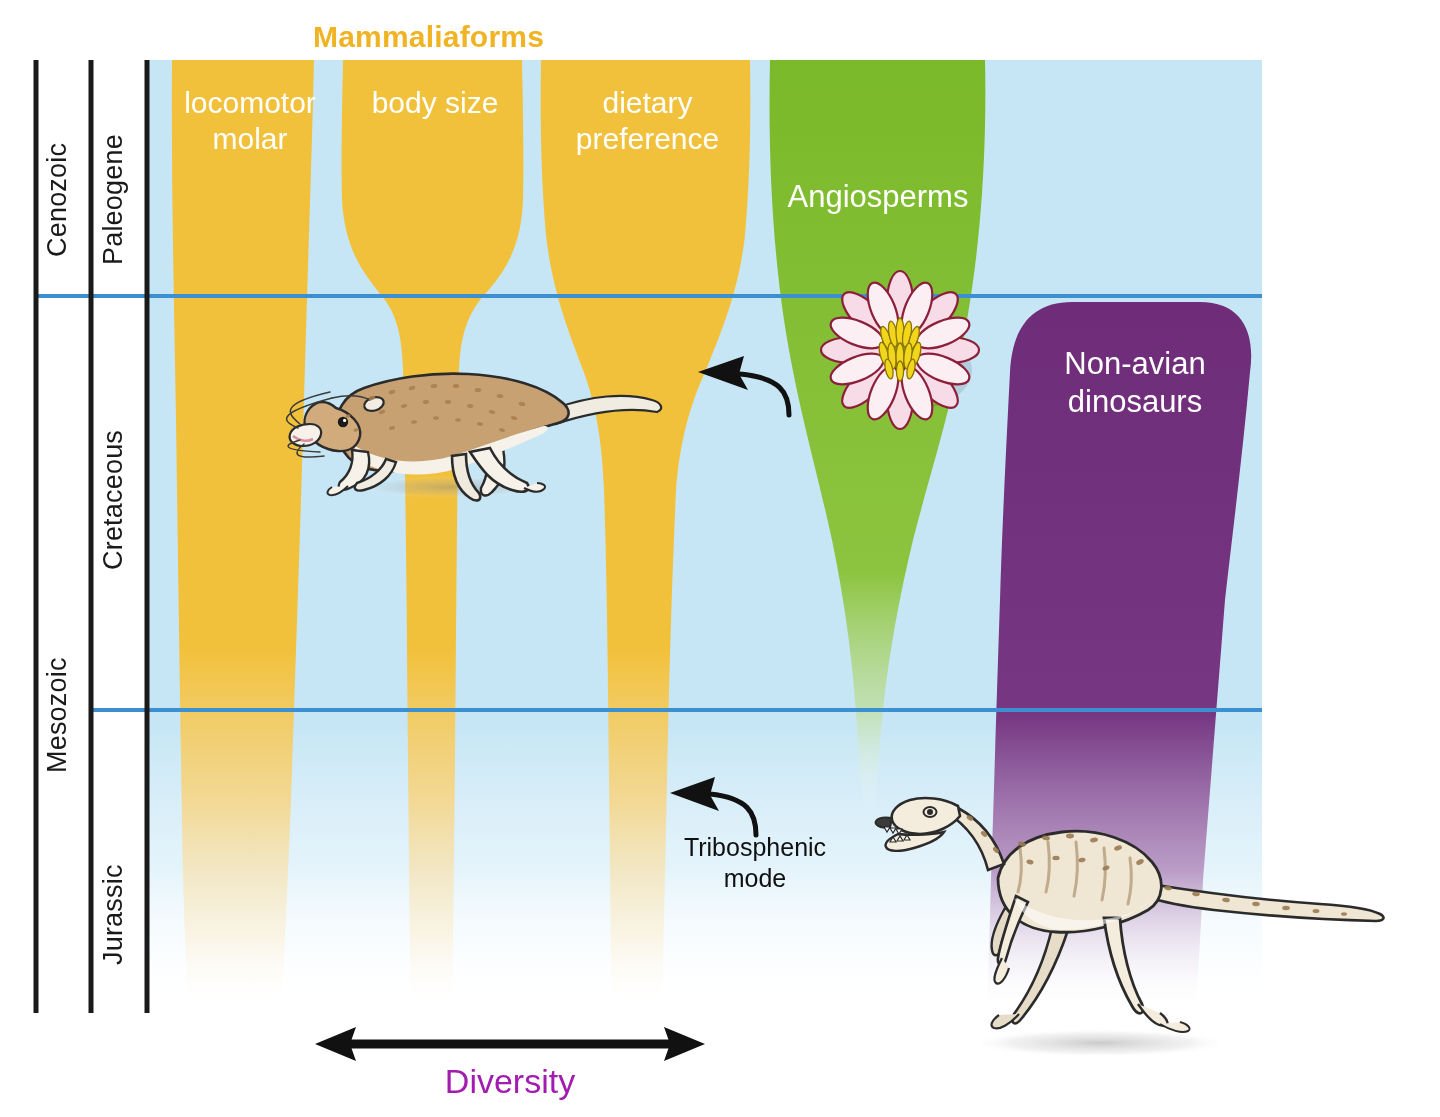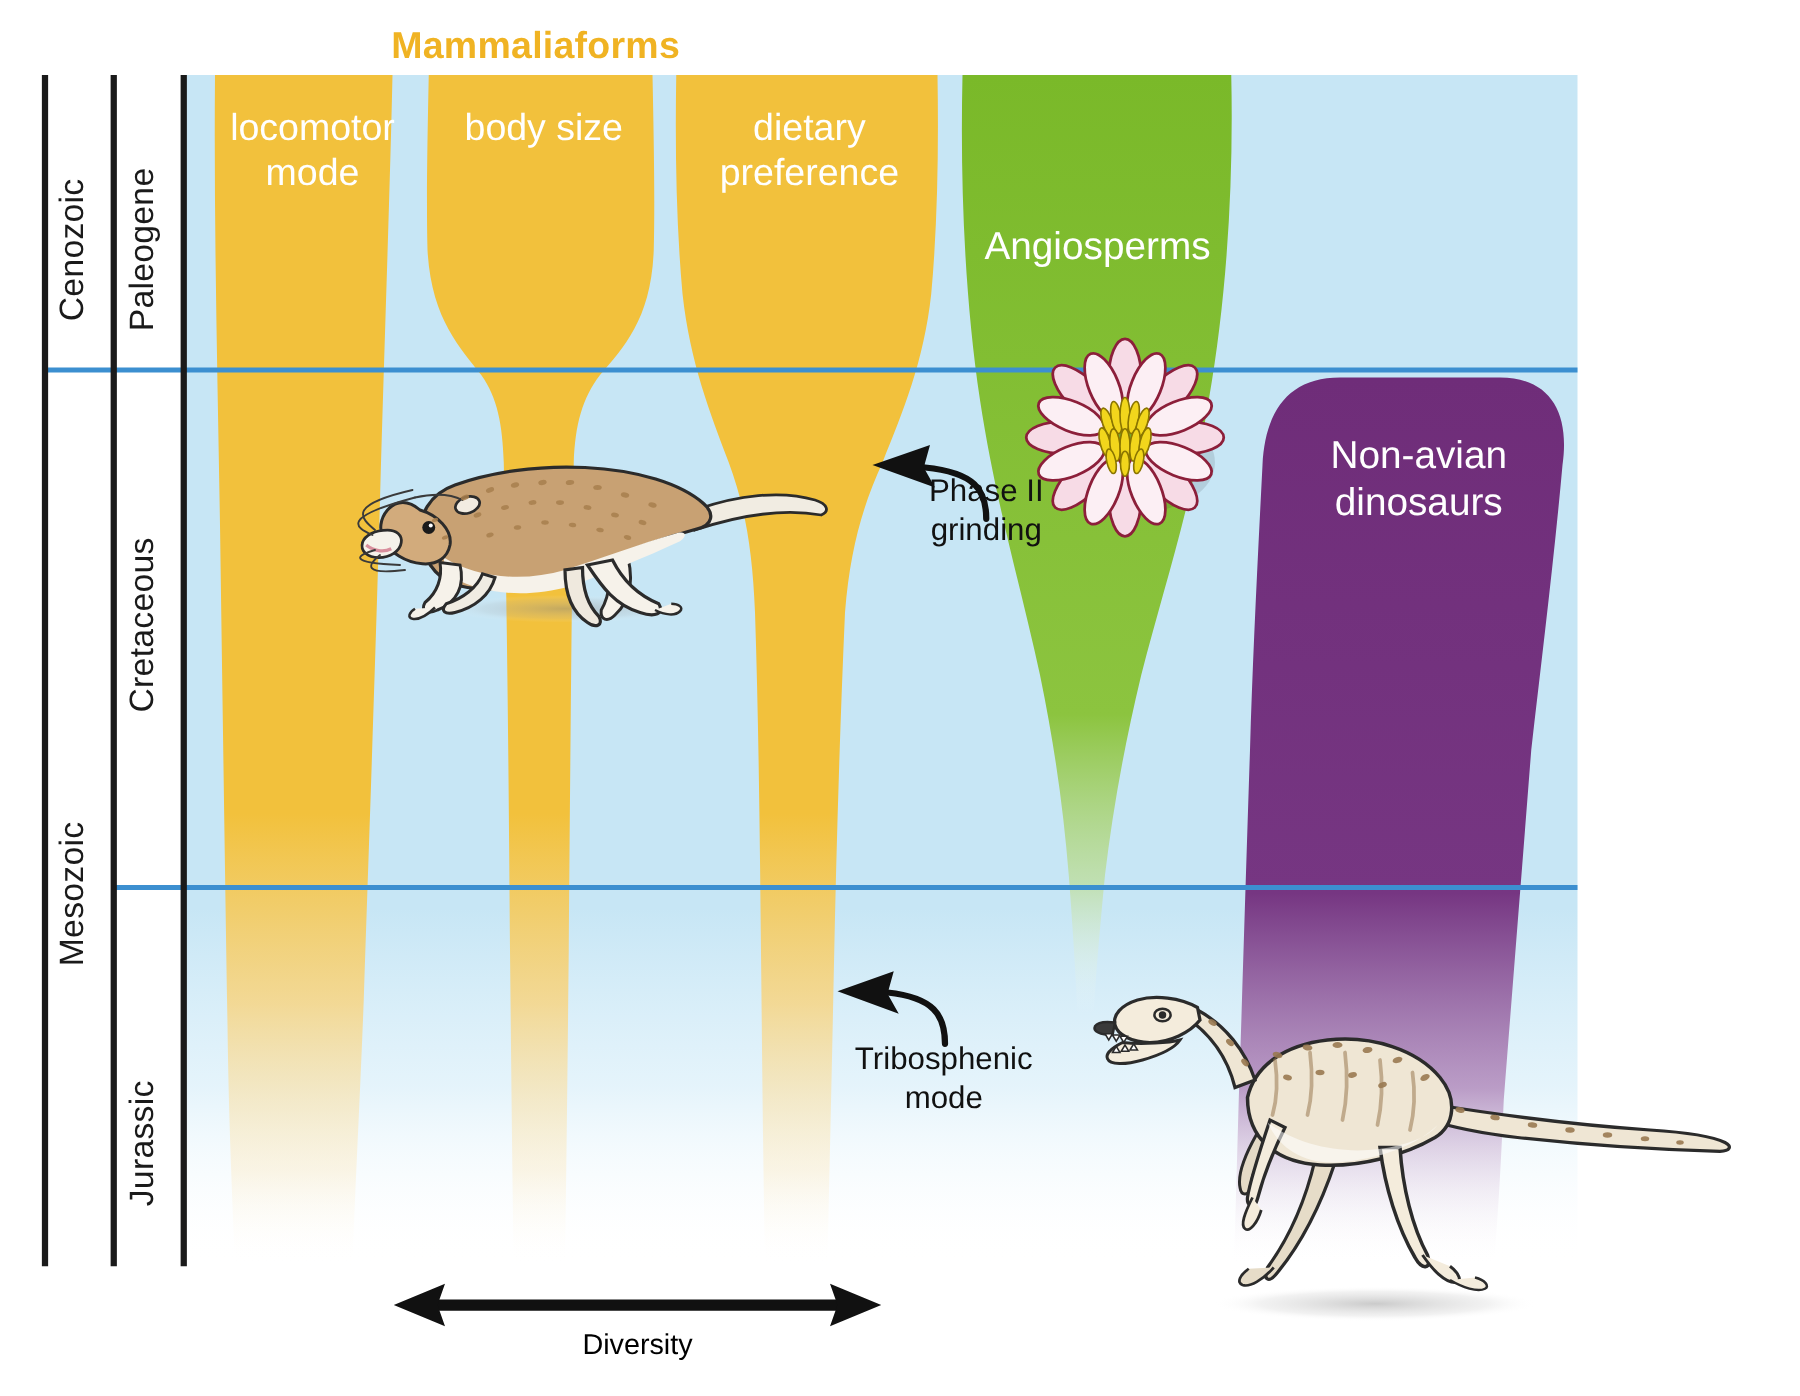--- a/index.html
+++ b/index.html
@@ -58,22 +58,22 @@
   .annot {
     position: absolute;
     font-size: 25px;
     line-height: 31px;
     color: #111111;
     text-align: center;
     white-space: pre-line;
   }
   .diversity-label {
     position: absolute;
-    font-size: 23px;
-    color: #000000;
+    font-size: 34px;
+    color: #a21caf;
     text-align: center;
     white-space: nowrap;
   }
 </style>
 </head>
 <body>
 
 <div id="stage">
 
   <svg class="layer" viewBox="0 0 1440 1117">
@@ -411,28 +411,26 @@
   <div class="chart-title" style="left:313px; top:20px;">Mammaliaforms</div>
 
   <div class="axis-label" style="left:42px; top:110px; height:180px; width:44px;">Cenozoic</div>
   <div class="axis-label" style="left:42px; top:620px; height:190px; width:44px;">Mesozoic</div>
 
   <div class="axis-label" style="left:98px; top:110px; height:180px; width:44px;">Paleogene</div>
   <div class="axis-label" style="left:98px; top:400px; height:200px; width:44px;">Cretaceous</div>
   <div class="axis-label" style="left:98px; top:835px; height:160px; width:44px;">Jurassic</div>
 
   <div class="band-label" style="left:160px; top:85px; width:180px;">locomotor
-mode</div>
+molar</div>
   <div class="band-label" style="left:540px; top:85px; width:215px;">dietary
 preference</div>
   <div class="band-label" style="left:340px; top:85px; width:190px;">body size</div>
   <div class="band-label big" style="left:1030px; top:345px; width:210px;">Non-avian
 dinosaurs</div>
   <div class="band-label big" style="left:778px; top:178px; width:200px;">Angiosperms</div>
 
-  <div class="annot" style="left:700px; top:378px; width:178px;">Phase II
-grinding</div>
   <div class="annot" style="left:655px; top:832px; width:200px;">Tribosphenic
 mode</div>
 
   <div class="diversity-label" style="left:318px; top:1062px; width:384px;">Diversity</div>
 
 </div>
 
 </body></html>

